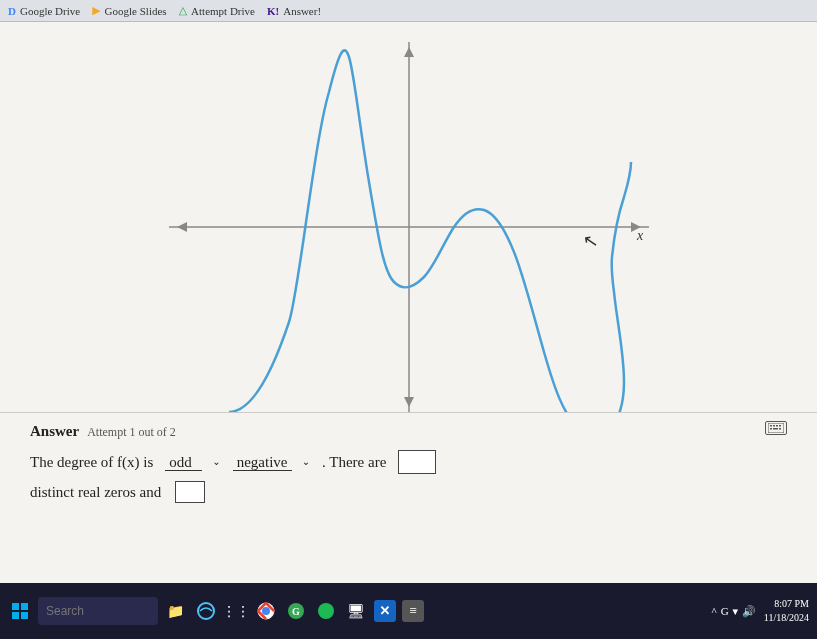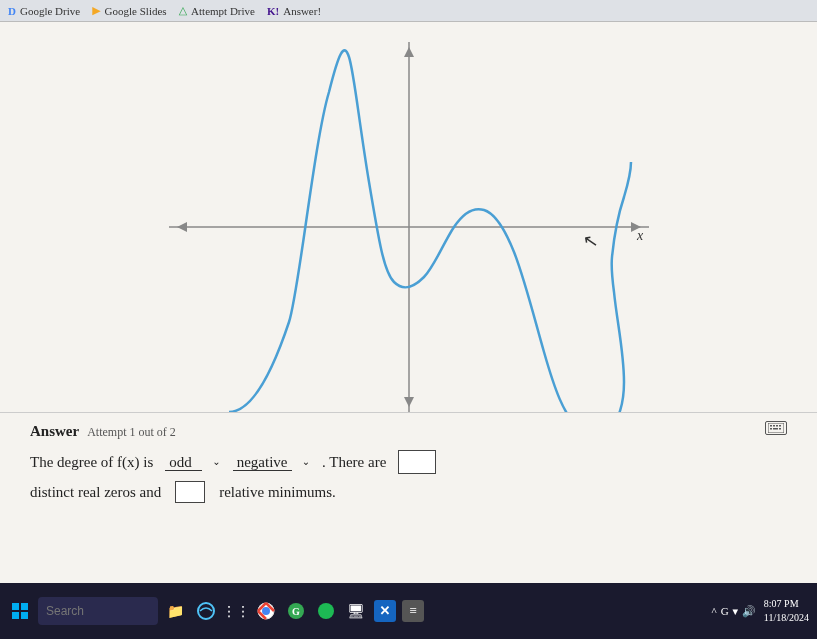--- a/index.html
+++ b/index.html
@@ -289,21 +289,20 @@
         <option>positive</option>
       </select>
       <span style="font-size:10px; margin-left:-2px;">⌄</span>
       <span>. There are</span>
       <span class="answer-box">&nbsp;</span>
     </div>
 
     <div class="answer-row">
       <span>distinct real zeros and</span>
       <span class="answer-box-small">&nbsp;</span>
-      <span>relative minimums.</span>
     </div>
   </div>
 
 </div>
 
 <div class="taskbar">
   <div class="taskbar-icon">
     <svg width="16" height="16" viewBox="0 0 16 16">
       <rect x="0" y="0" width="7" height="7" fill="#00adef"></rect>
       <rect x="9" y="0" width="7" height="7" fill="#00adef"></rect>
@@ -344,18 +343,18 @@
   </div>
   <div class="taskbar-icon" style="background:#555; border-radius:3px; width:22px; height:22px;">
     <span style="color:white; font-size:13px;">≡</span>
   </div>
 
   <div class="taskbar-icons-right">
     <span style="color:white; font-size:11px;">^</span>
     <span style="color:white; font-size:11px;">G</span>
     <span style="color:white; font-size:11px;">▾</span>
     <span style="color:white; font-size:11px;">🔊</span>
-    <div style="color:white; font-size:10px; text-align:left; line-height:1.4; margin-left:4px;">
+    <div style="color:white; font-size:10px; text-align:right; line-height:1.4; margin-left:4px;">
       <div>8:07 PM</div>
       <div>11/18/2024</div>
     </div>
   </div>
 </div>
 
 </body></html>

